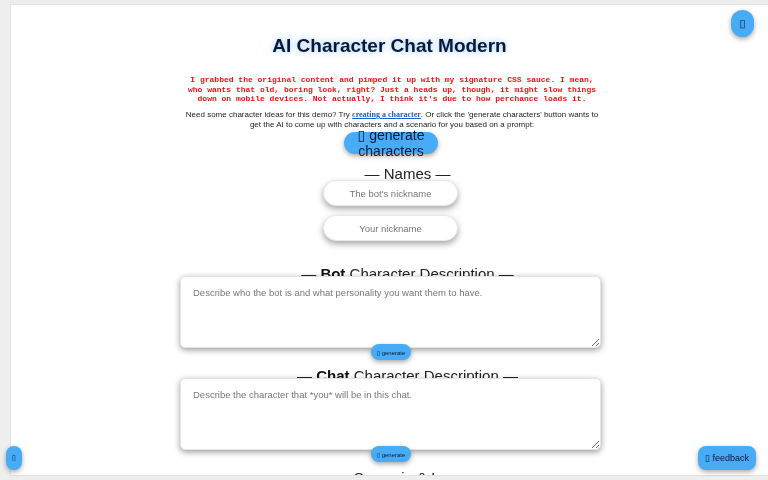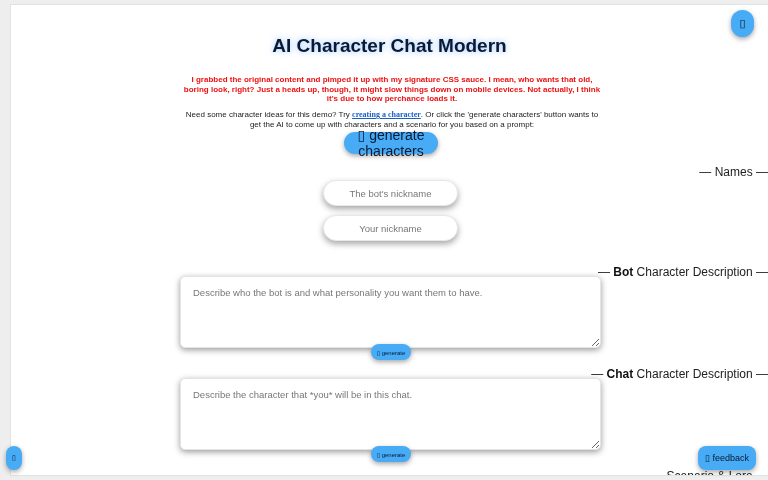--- a/index.html
+++ b/index.html
@@ -15,36 +15,36 @@
     border: 1px solid #e2e2e2;
     box-sizing: border-box;
   }
   .title {
     position: absolute; left: 0; right: 0; top: 30px;
     text-align: center; font-size: 19px; font-weight: bold; color: #0a1a35;
     text-shadow: 0 0 6px rgba(60,150,255,0.55);
   }
   .warning {
     position: absolute; left: 170px; width: 422px; top: 70px;
-    text-align: center; color: #ee1111; font-size: 8px; font-weight: bold; line-height: 9.5px;
+    text-align: center; color: #ee1111; font-size: 8px; font-weight: bold; line-height: 9.5px; font-family: Liberation Mono, monospace;
   }
   .intro {
     position: absolute; left: 170px; width: 422px; top: 105px;
     text-align: center; color: #222; font-size: 8px; line-height: 9.5px;
   }
   .intro a { color: #1a5ec7; text-decoration: underline; font-weight: bold; font-family: Liberation Serif, serif; }
   .pill-btn {
     position: absolute; background: #47abf5; color: #0a1a35; border: none;
     border-radius: 14px; box-shadow: 0 2px 5px rgba(0,0,0,0.35);
     font-family: "Liberation Sans", sans-serif; cursor: pointer; padding: 0;
     display: flex; align-items: center; justify-content: center;
   }
   .gen-chars { left: 333px; top: 127px; width: 94px; height: 22px; font-size: 14px; }
   .label {
-    position: absolute; left: 0; right: 0; text-align: right; font-size: 12px; color: #222; padding-left: 36px;
+    position: absolute; left: 0; right: 0; text-align: center; font-size: 15px; color: #222; padding-left: 36px;
   }
   .label b { color: #111; }
   .name-input {
     position: absolute; left: 312px; width: 135px; height: 26px;
     border: 1px solid #e8e8e8; border-radius: 14px; background: #fff;
     box-shadow: 0 3px 6px rgba(0,0,0,0.35);
     text-align: center; font-size: 9.5px; color: #555;
     font-family: "Liberation Sans", sans-serif; box-sizing: border-box; outline: none;
   }
   .name-input::placeholder { color: #777; }

